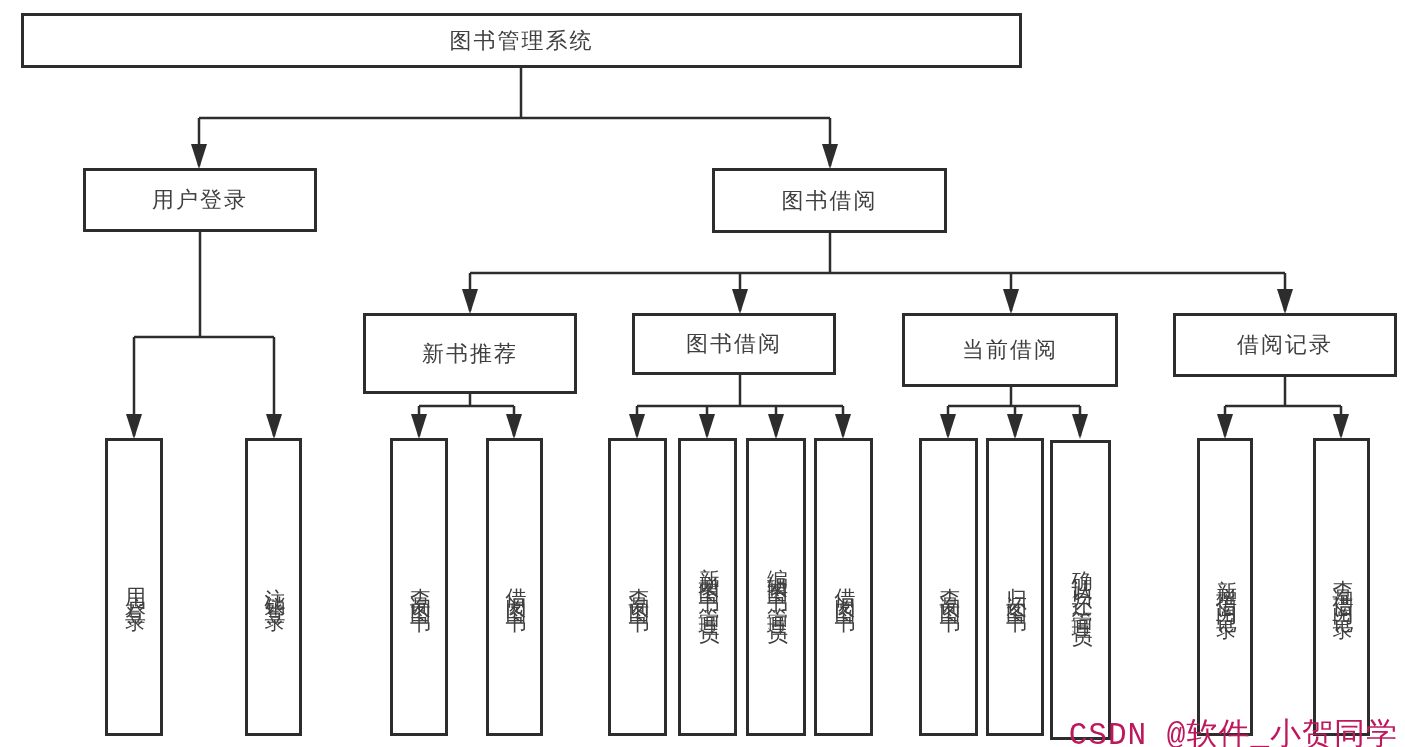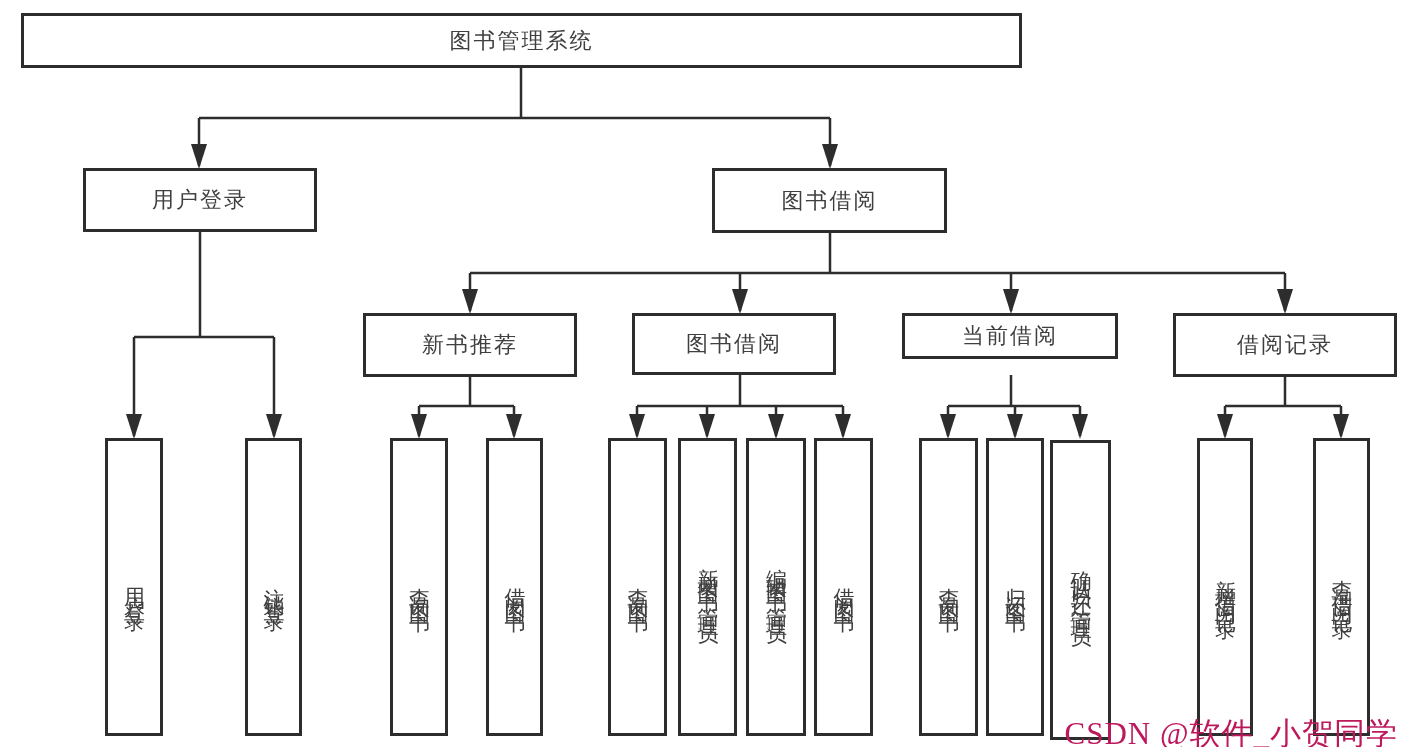--- a/index.html
+++ b/index.html
@@ -6,21 +6,21 @@
     margin: 0;
     padding: 0;
     background: #ffffff;
   }
   .canvas {
     position: relative;
     width: 1405px;
     height: 747px;
     background: #ffffff;
     overflow: hidden;
-    font-family: Liberation Serif, serif;
+    font-family: Liberation Mono, monospace;
   }
   .wires {
     position: absolute;
     left: 0;
     top: 0;
   }
   .node {
     position: absolute;
     box-sizing: border-box;
     border: 3px solid #2d2d2d;
@@ -94,23 +94,23 @@
       <path d="M1217,414 L1233,414 L1225,439 Z"></path>
       <path d="M1333,414 L1349,414 L1341,439 Z"></path>
     </g>
   </svg>
 
   <div class="node h" style="left:21px; top:13px; width:1001px; height:55px;">图书管理系统</div>
 
   <div class="node h" style="left:83px; top:168px; width:234px; height:64px;">用户登录</div>
   <div class="node h" style="left:712px; top:168px; width:235px; height:65px;">图书借阅</div>
 
-  <div class="node h" style="left:363px; top:313px; width:214px; height:64px;">新书推荐</div>
+  <div class="node h" style="left:363px; top:313px; width:214px; height:81px;">新书推荐</div>
   <div class="node h" style="left:632px; top:313px; width:204px; height:62px;">图书借阅</div>
-  <div class="node h" style="left:902px; top:313px; width:216px; height:46px;">当前借阅</div>
+  <div class="node h" style="left:902px; top:313px; width:216px; height:74px;">当前借阅</div>
   <div class="node h" style="left:1173px; top:313px; width:224px; height:64px;">借阅记录</div>
 
   <div class="node v" style="left:105px; top:438px; width:58px; height:298px;">用户登录</div>
   <div class="node v" style="left:245px; top:438px; width:57px; height:298px;">注销登录</div>
 
   <div class="node v" style="left:390px; top:438px; width:58px; height:298px;">查询图书</div>
   <div class="node v" style="left:486px; top:438px; width:57px; height:298px;">借阅图书</div>
 
   <div class="node v" style="left:608px; top:438px; width:59px; height:298px;">查询图书</div>
   <div class="node v" style="left:678px; top:438px; width:59px; height:298px;">新增图书（管理员）</div>

